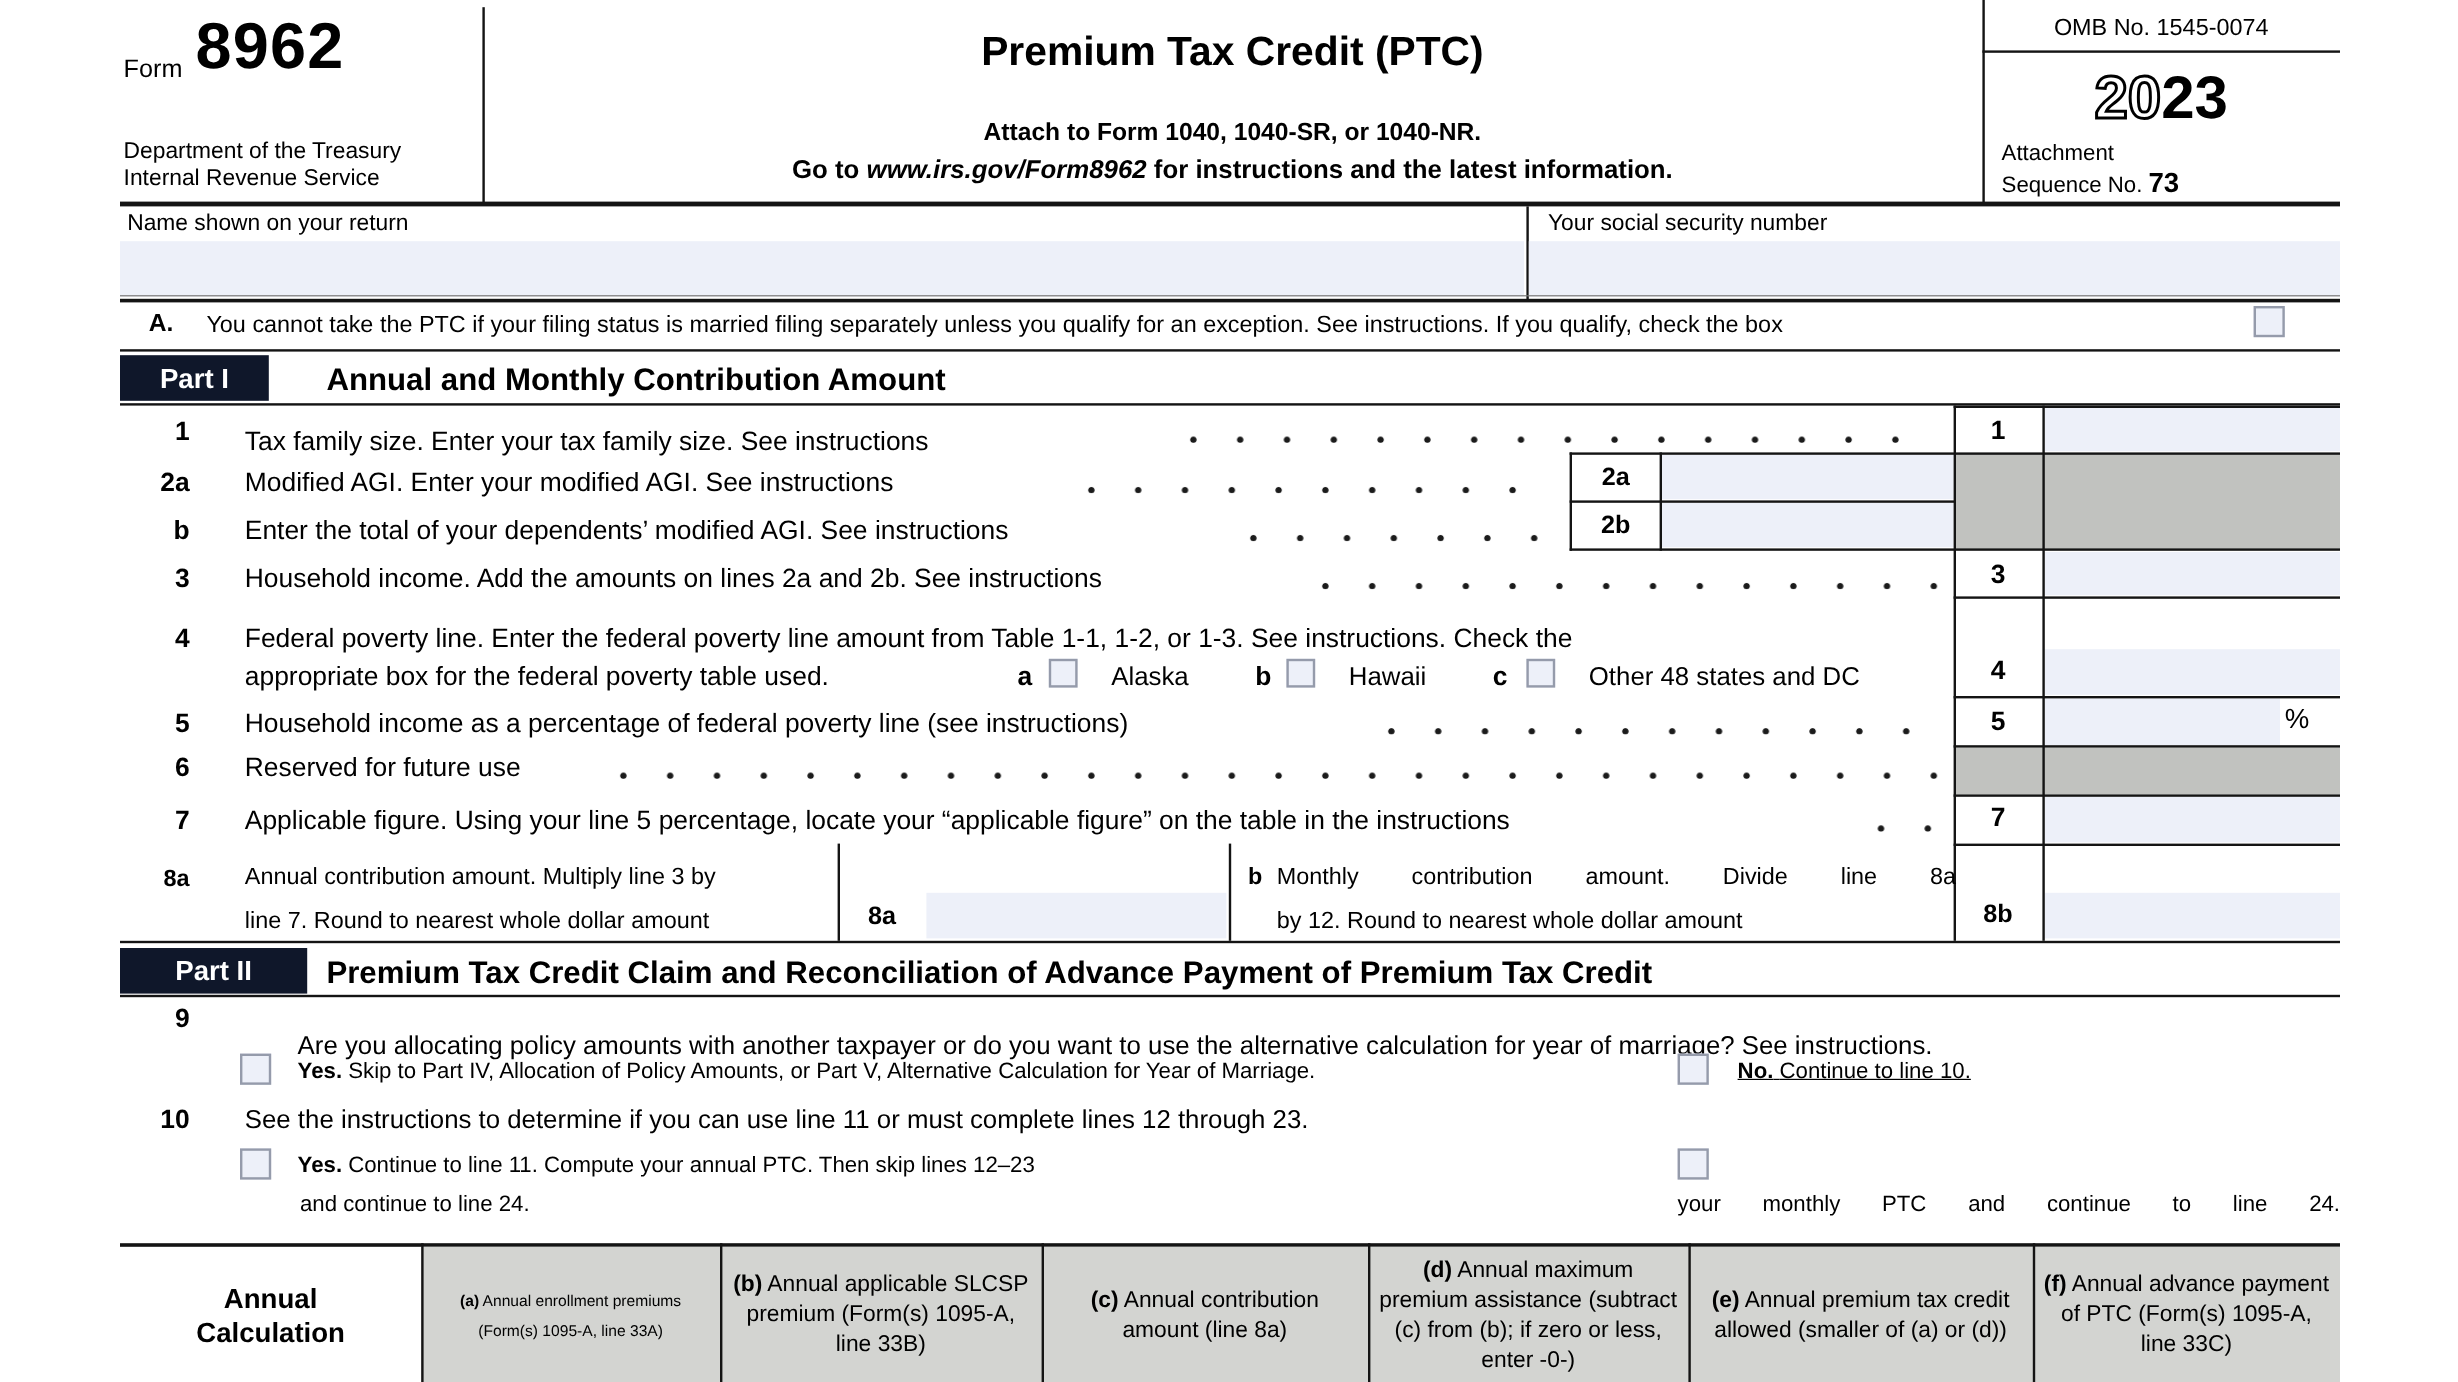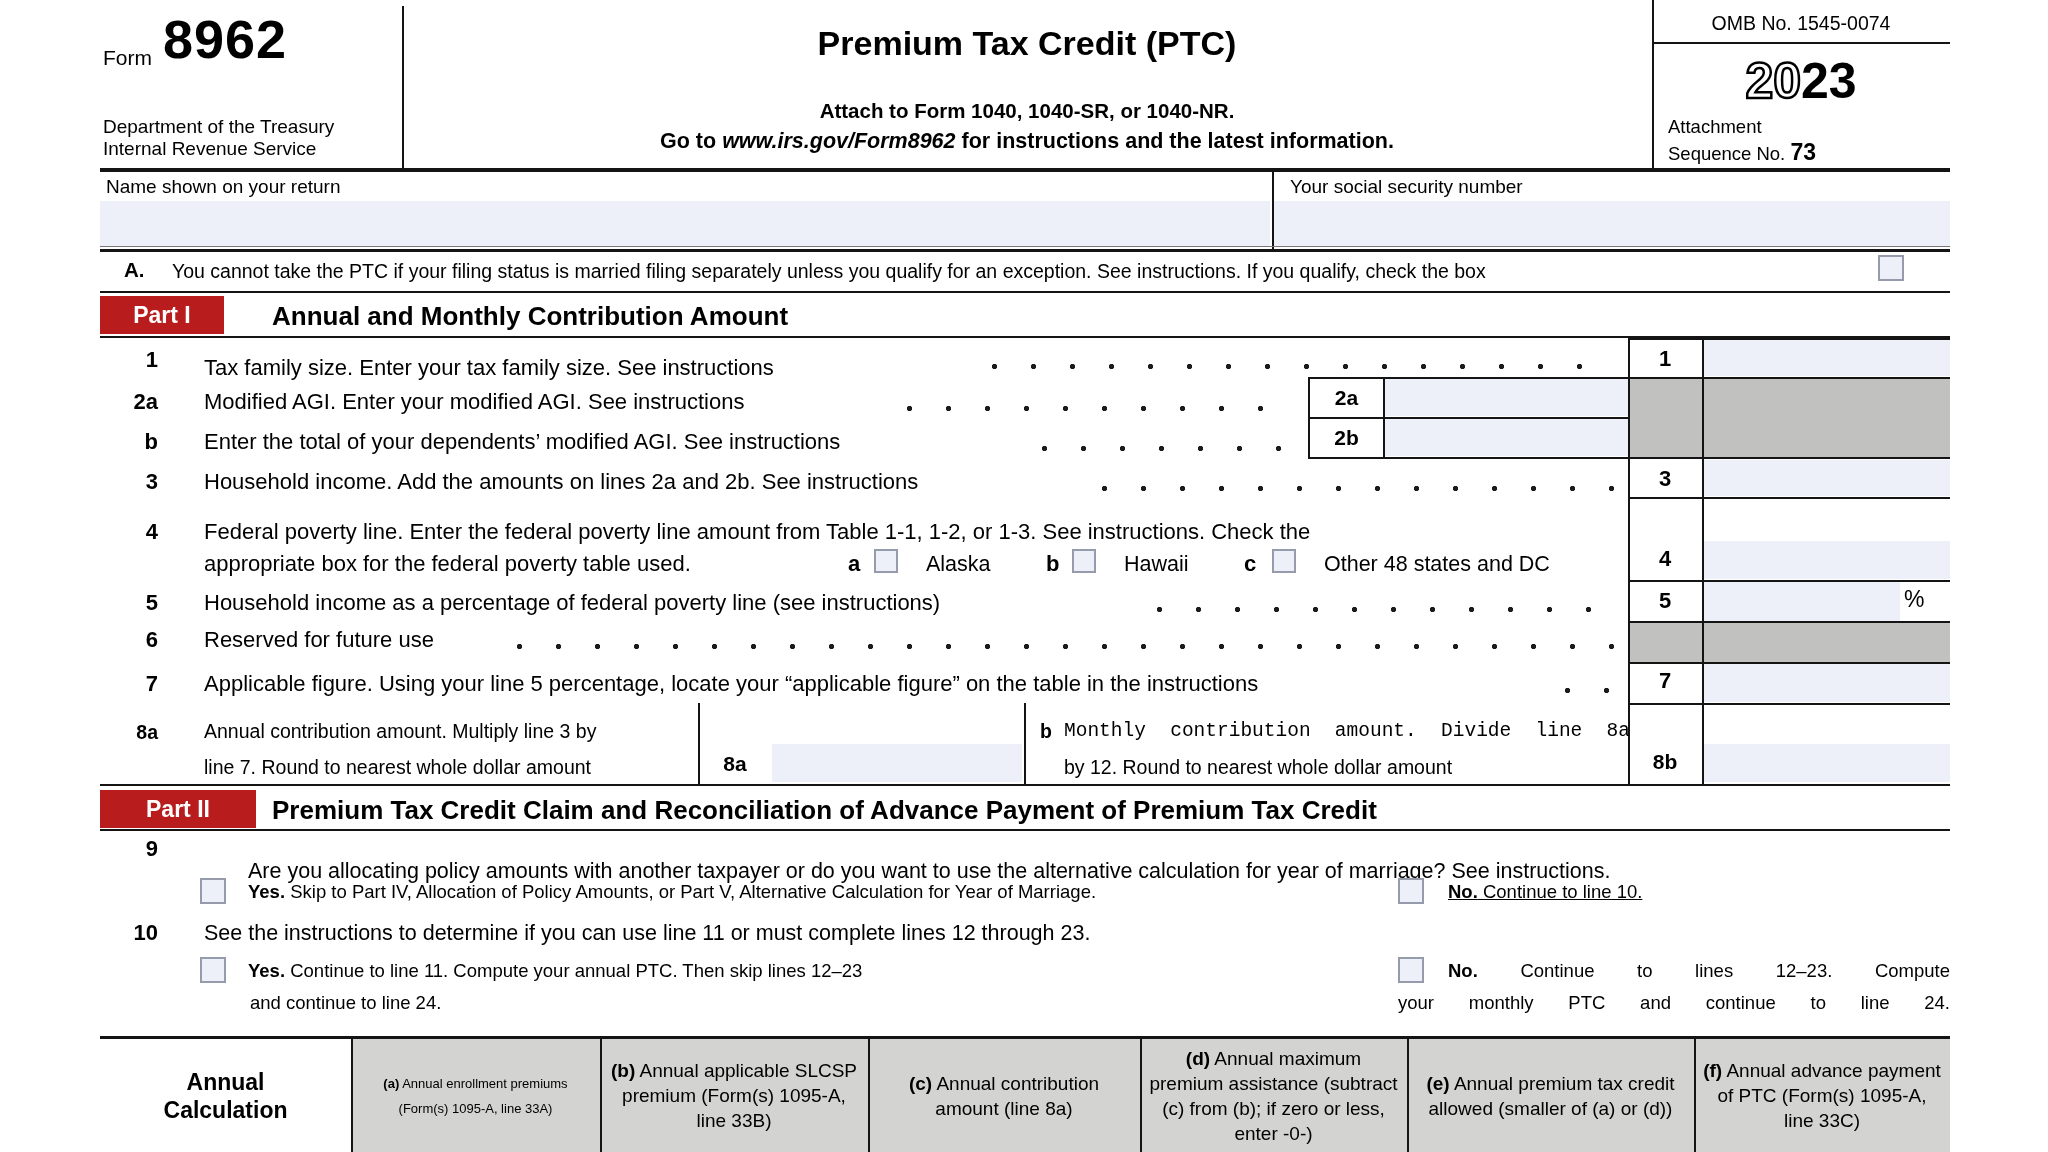--- a/index.html
+++ b/index.html
@@ -13,21 +13,21 @@
   .hl{background:#141414;}
   .vl{background:#141414;}
   .field{background:#edf0f9;}
   .gray{background:#c1c2bf;}
   .tgray{background:#d3d4d1;}
   .cb{background:#edf0f9;border:2px solid #959bab;box-sizing:border-box;}
   .lead{background-image:radial-gradient(circle,#1b1b1b 2.3px,rgba(0,0,0,0) 3px);
         background-size:39px 7px;background-repeat:repeat-x;background-position:0 1px;height:7px;}
   .just{text-align:justify;text-align-last:justify;}
   .cell{display:flex;align-items:center;justify-content:center;text-align:center;box-sizing:border-box;padding:0 5px;}
-  .blackbar{background:#b91c1c;color:#fff;display:flex;align-items:center;justify-content:center;}
+  .blackbar{background:#0f172a;color:#fff;display:flex;align-items:center;justify-content:center;}
   .outline{color:#fff;-webkit-text-stroke:2.5px #000;}
   .nowrap{white-space:nowrap;}
 </style>
 </head>
 <body>
 
 <div class="page">
 
   <div class="a" style="left:103px;top:46px;font-size:21px;">Form</div>
   <div class="a b" style="left:163px;top:8px;font-size:54px;letter-spacing:1px;">8962</div>
@@ -154,21 +154,21 @@
 
   <div class="a num" style="left:110px;top:671px;width:48px;font-size:22px;">7</div>
   <div class="a" style="left:204px;top:671px;font-size:22px;">Applicable figure. Using your line 5 percentage, locate your “applicable figure” on the table in the instructions</div>
   <div class="a lead" style="left:1548px;top:686px;width:70px;"></div>
 
   <div class="a num" style="left:110px;top:721px;width:48px;font-size:19.5px;">8a</div>
   <div class="a" style="left:204px;top:720px;font-size:19.5px;">Annual contribution amount. Multiply line 3 by</div>
   <div class="a" style="left:204px;top:756px;font-size:19.5px;">line 7. Round to nearest whole dollar amount</div>
 
   <div class="a b" style="left:1040px;top:720px;font-size:19.5px;">b</div>
-  <div class="a just" style="left:1064px;top:720px;width:566px;font-size:19.5px;font-family:Liberation Mono, monospace;">Monthly contribution amount. Divide line 8a</div>
+  <div class="a just" style="left:1064px;top:720px;width:566px;font-size:19.5px;">Monthly contribution amount. Divide line 8a</div>
   <div class="a" style="left:1064px;top:756px;font-size:19.5px;">by 12. Round to nearest whole dollar amount</div>
 
   <div class="a blackbar b" style="left:100px;top:790px;width:156px;height:38px;font-size:23px;">Part II</div>
   <div class="a b" style="left:272px;top:795px;font-size:26px;">Premium Tax Credit Claim and Reconciliation of Advance Payment of Premium Tax Credit</div>
   <div class="a hl" style="left:100px;top:829px;width:1850px;height:2px;"></div>
 
   <div class="a num" style="left:110px;top:836px;width:48px;font-size:22px;">9</div>
   <div class="a" style="left:204px;top:859px;font-size:21.5px;margin-left:44px;">Are you allocating policy amounts with another taxpayer or do you want to use the alternative calculation for year of marriage? See instructions.</div>
   <div class="a cb" style="left:200px;top:878px;width:26px;height:26px;"></div>
   <div class="a" style="left:248px;top:881px;font-size:18.5px;">
@@ -183,24 +183,20 @@
 
   <div class="a num" style="left:110px;top:920px;width:48px;font-size:22px;">10</div>
   <div class="a" style="left:204px;top:921px;font-size:21.5px;">See the instructions to determine if you can use line 11 or must complete lines 12 through 23.</div>
   <div class="a cb" style="left:200px;top:957px;width:26px;height:26px;"></div>
   <div class="a" style="left:248px;top:960px;font-size:18.5px;">
     <span class="b">Yes.</span>
     <span>Continue to line 11. Compute your annual PTC. Then skip lines 12–23</span>
   </div>
   <div class="a" style="left:250px;top:992px;font-size:18.5px;">and continue to line 24.</div>
   <div class="a cb" style="left:1398px;top:957px;width:26px;height:26px;"></div>
-  <div class="a just" style="left:1448px;top:960px;width:502px;font-size:18.5px;">
-    <span class="b">No.</span>
-    <span>Continue to lines 12–23. Compute</span>
-  </div>
   <div class="a just" style="left:1398px;top:992px;width:552px;font-size:18.5px;">your monthly PTC and continue to line 24.</div>
 
   <div class="a hl" style="left:100px;top:1036px;width:1850px;height:3px;"></div>
   <div class="a tgray" style="left:351px;top:1039px;width:1599px;height:113px;"></div>
 
   <div class="a vl" style="left:351px;top:1036px;width:2px;height:116px;"></div>
   <div class="a vl" style="left:600px;top:1036px;width:2px;height:116px;"></div>
   <div class="a vl" style="left:868px;top:1036px;width:2px;height:116px;"></div>
   <div class="a vl" style="left:1140px;top:1036px;width:2px;height:116px;"></div>
   <div class="a vl" style="left:1407px;top:1036px;width:2px;height:116px;"></div>

